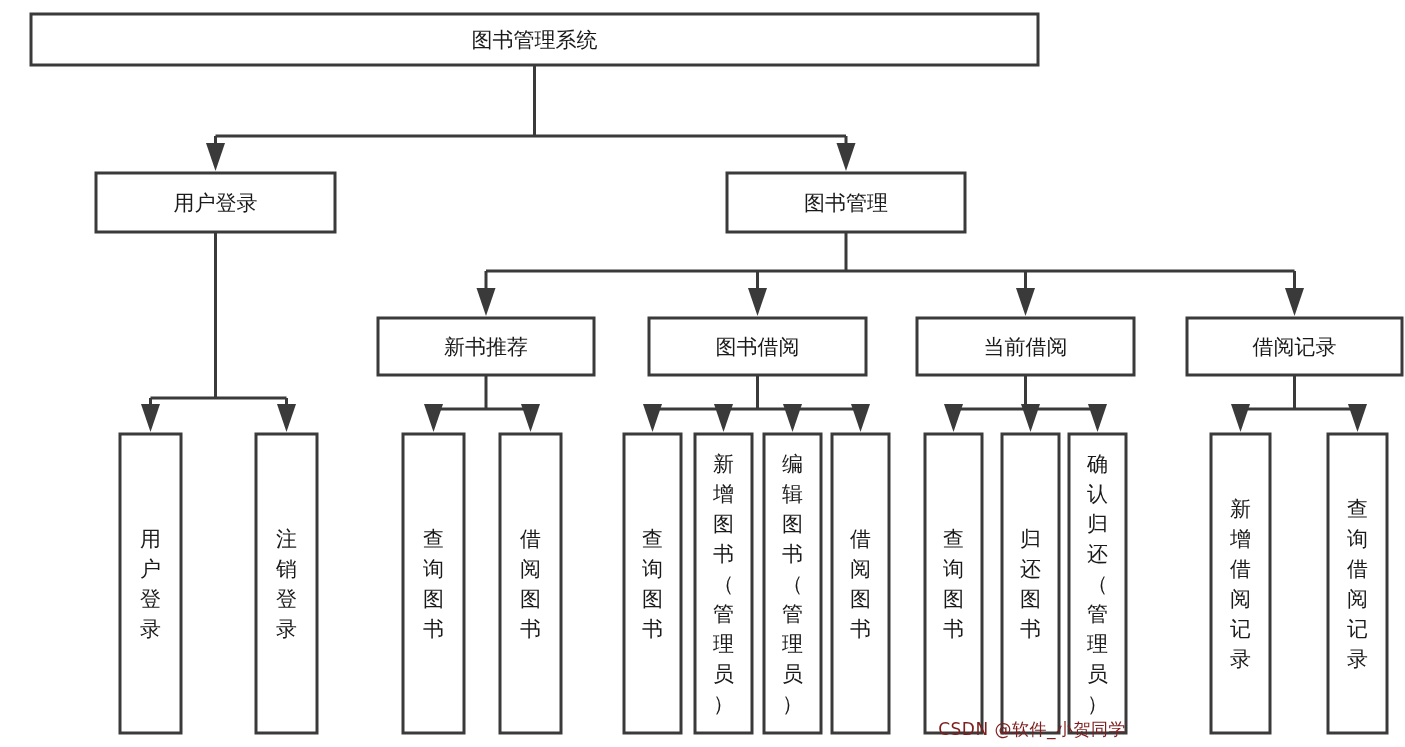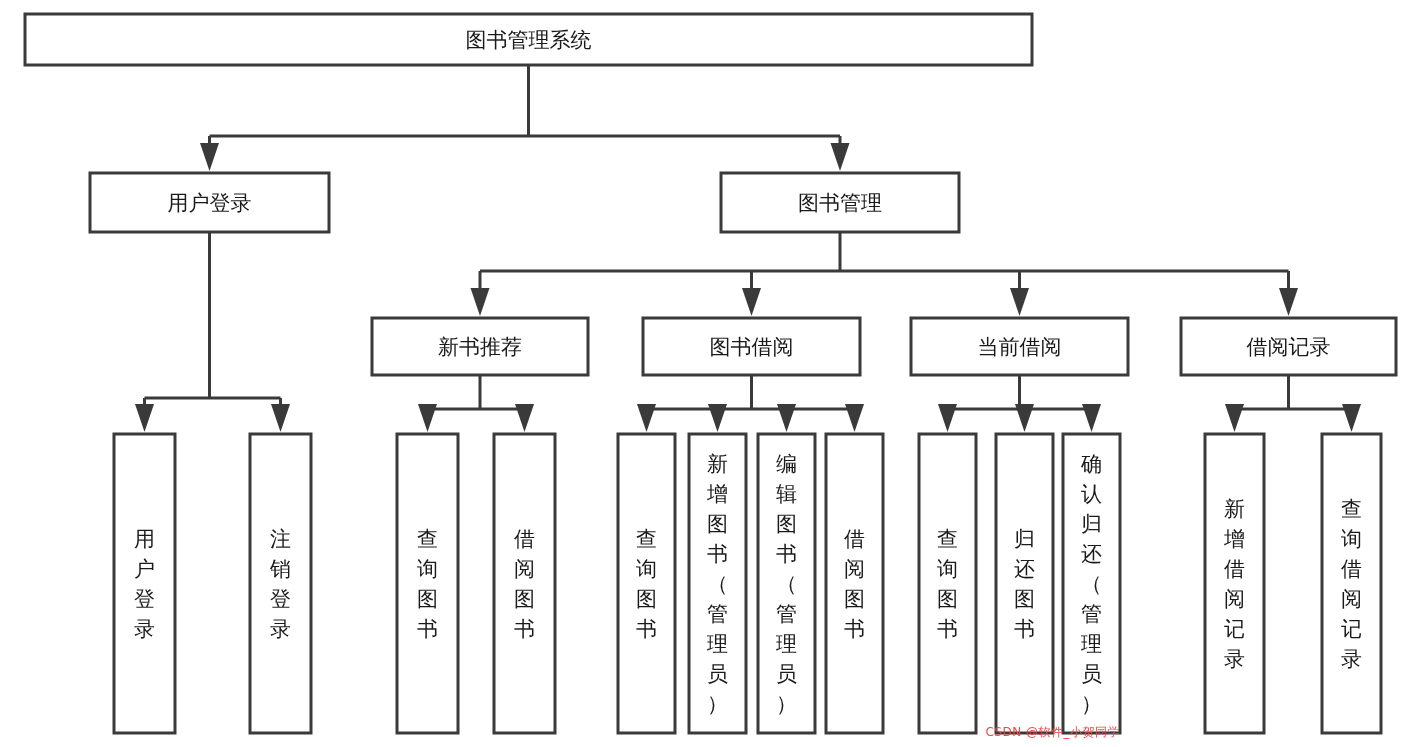--- a/index.html
+++ b/index.html
@@ -10,21 +10,21 @@
   }
   body {
     width: 1405px;
     height: 747px;
     position: relative;
     overflow: hidden;
     font-family: "DejaVu Sans", "Liberation Sans", sans-serif;
   }
   #diagram-root {
     position: absolute;
-    left: 10px;
+    left: 16px;
     top: 0;
     width: 1118px;
     height: 747px;
   }
   svg.diagram-canvas {
     display: block;
     width: 1405px;
     height: 747px;
     background: #ffffff;
   }
@@ -55,22 +55,22 @@
   }
   .arrow-head {
     fill: #3a3a3a;
     stroke: none;
   }
   .watermark-text {
     position: absolute;
     right: 8px;
     bottom: 6px;
     font-family: "DejaVu Sans", "Liberation Sans", sans-serif;
-    font-size: 12px;
-    color: #ef4444;
+    font-size: 17px;
+    color: #7f1d1d;
     letter-spacing: 0.5px;
     white-space: nowrap;
     pointer-events: none;
   }
 </style>
 </head>
 <body>
 
 <div id="diagram-root">
   <svg class="diagram-canvas" viewBox="0 0 1405 747">

